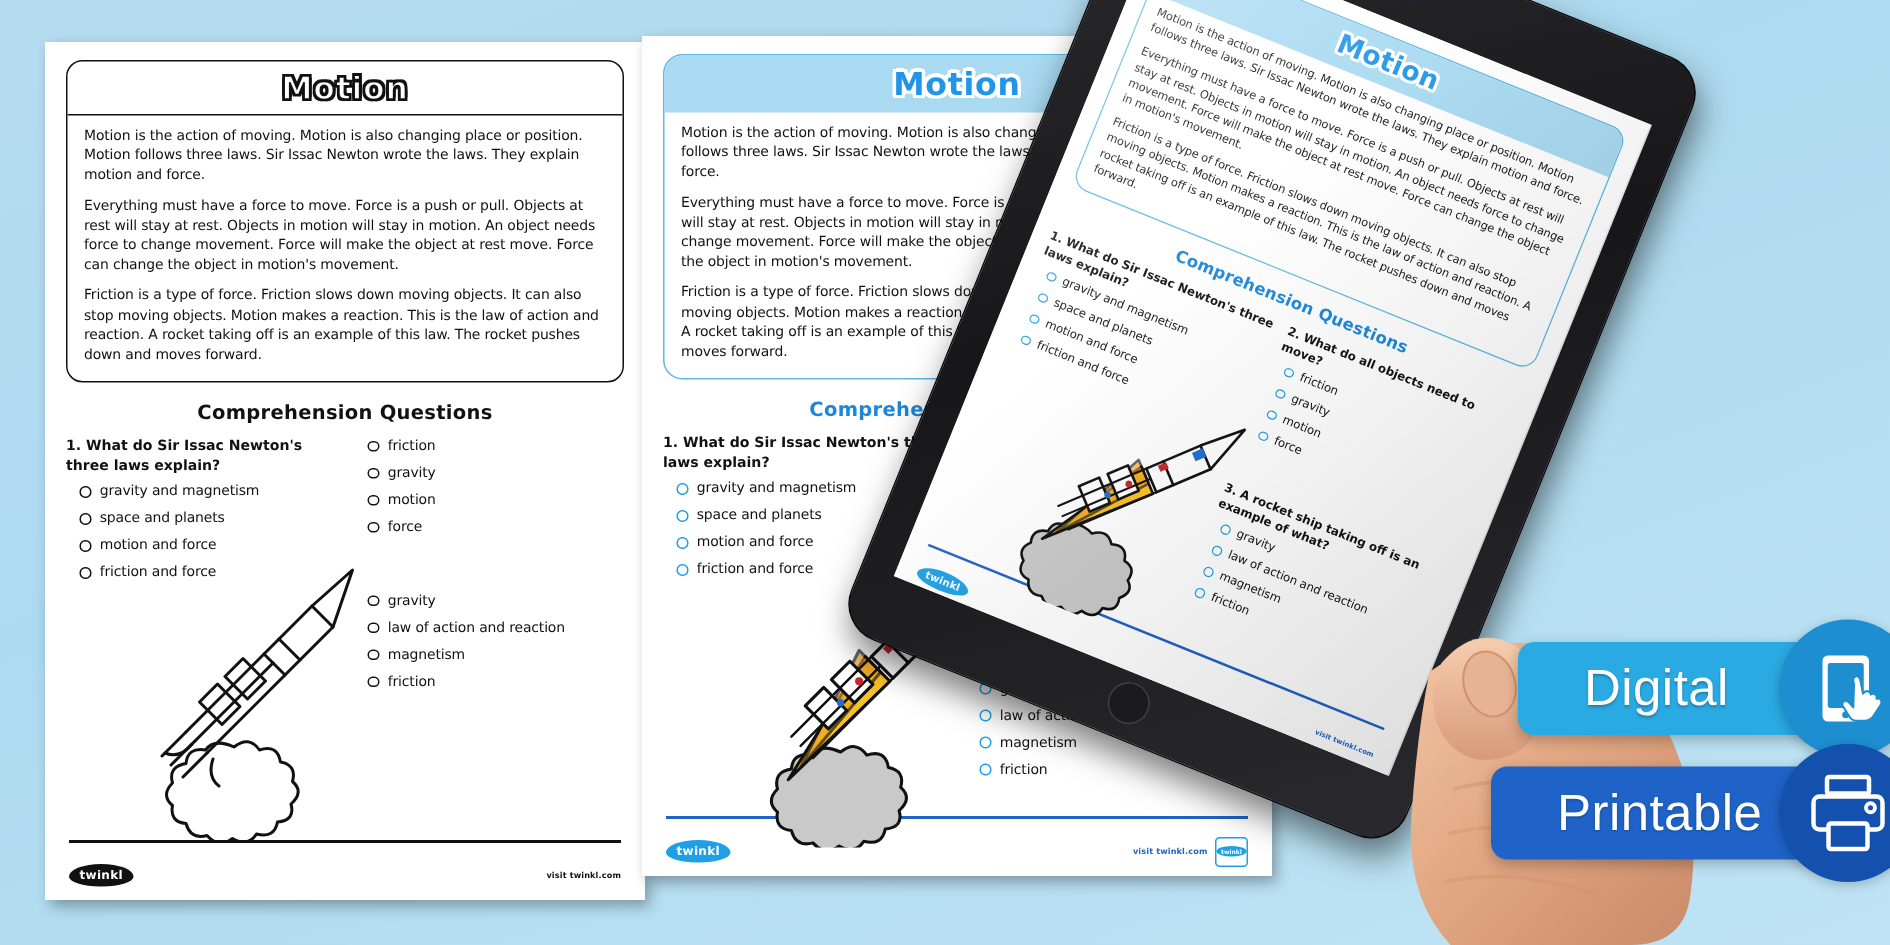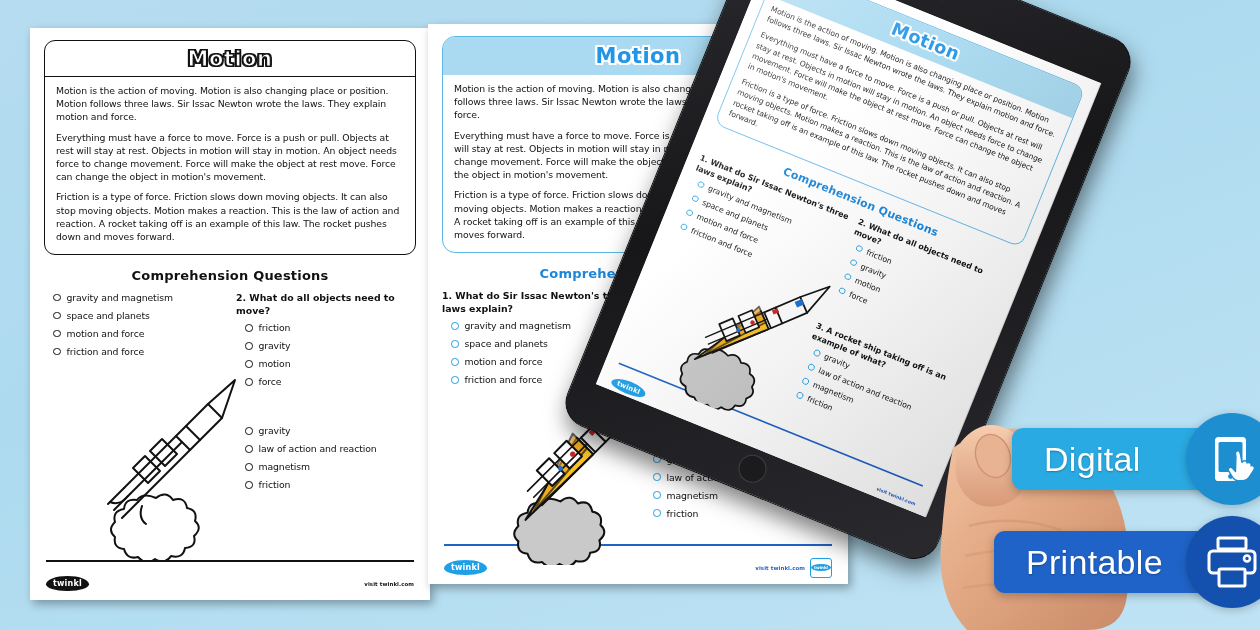--- a/index.html
+++ b/index.html
@@ -274,21 +274,21 @@
     pointer-events: none;
   }
 
   
   .badge {
     position: absolute;
     display: flex;
     align-items: center;
     height: 62px;
     border-radius: 11px;
-    padding-left: 32px;
+    padding-left: 44px;
     padding-right: 78px;
   }
   .badge-label {
     font-family: "Liberation Sans", sans-serif;
     font-size: 34px;
     color: #ffffff;
     letter-spacing: .3px;
     text-shadow: 0 1px 2px rgba(0,0,0,.28);
   }
   .badge-ico {
@@ -302,21 +302,21 @@
     justify-content: center;
     box-shadow: 0 2px 8px rgba(0,0,0,.22);
   }
   #badge-digital {
     left: 1012px; top: 428px; width: 248px;
     background: #2aaae2;
     box-shadow: 0 3px 9px rgba(0,0,0,.25);
   }
   #badge-digital .badge-ico { background: #1d8fd1; }
   #badge-printable {
-    left: 994px; top: 531px; width: 266px;
+    left: 994px; top: 511px; width: 266px;
     background: #1f63c8;
     box-shadow: 0 3px 9px rgba(0,0,0,.25);
   }
   #badge-printable .badge-ico { background: #1450ad; }
 </style>
 </head>
 <body>
 
 <div id="stage">
 
@@ -333,20 +333,24 @@
           <p>Friction is a type of force. Friction slows down moving objects. It can also stop moving objects. Motion makes a reaction. This is the law of action and reaction. A rocket taking off is an example of this law. The rocket pushes down and moves forward.</p>
         </div>
       </div>
 
       <div class="cq-heading">Comprehension Questions</div>
 
       <div class="qcols">
 
         <div class="qcol">
           <div class="q-block">
+            <div class="q-title">
+              <span>1.</span>
+              <span>What do Sir Issac Newton's three laws explain?</span>
+            </div>
             <div class="opt">
                 <span class="radio"></span>
                 <span class="opt-label">gravity and magnetism</span>
               </div>
             <div class="opt">
                 <span class="radio"></span>
                 <span class="opt-label">space and planets</span>
               </div>
             <div class="opt">
                 <span class="radio"></span>
@@ -375,24 +379,20 @@
               <path d="M92 128 q10 -8 17 2 q12 -4 14 8 q11 2 8 13 q8 7 -1 15
                        q3 11 -9 12 q-2 11 -14 8 q-6 9 -16 3 q-9 7 -17 -2
                        q-11 3 -14 -8 q-11 -1 -9 -12 q-8 -7 0 -15
                        q-3 -11 9 -13 q1 -11 13 -9 q6 -8 19 -2 Z"></path>
             </g>
           </svg>
         </div>
 
         <div class="qcol">
           <div class="q-block">
-            <div class="q-title">
-              <span>2.</span>
-              <span>What do all objects need to move?</span>
-            </div>
             <div class="opt">
                 <span class="radio"></span>
                 <span class="opt-label">friction</span>
               </div>
             <div class="opt">
                 <span class="radio"></span>
                 <span class="opt-label">gravity</span>
               </div>
             <div class="opt">
                 <span class="radio"></span>

